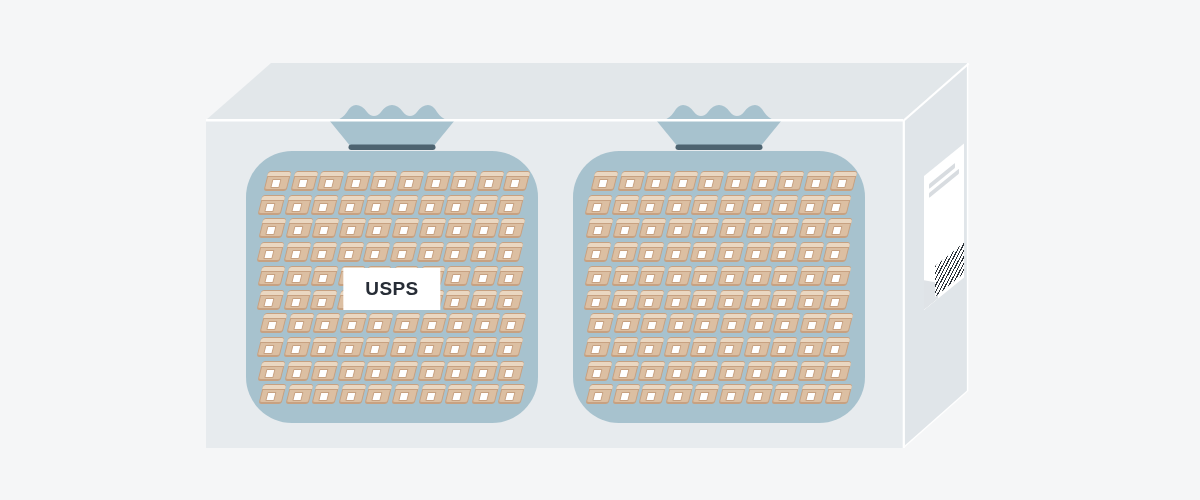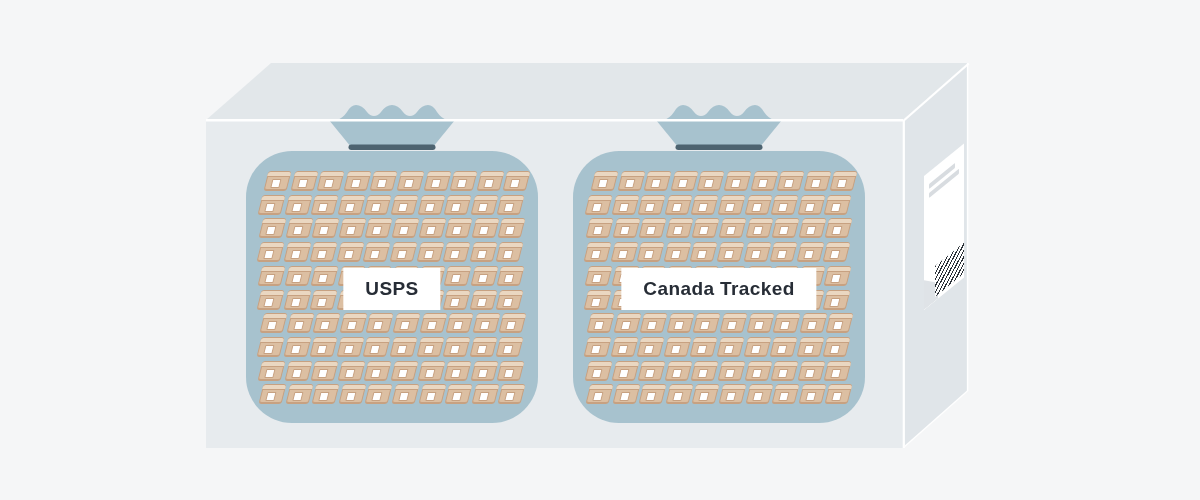--- a/index.html
+++ b/index.html
@@ -282,23 +282,20 @@
         <div class="parcel" style="left: 41.6px; top: 233.3px;"></div>
         <div class="parcel" style="left: 68.2px; top: 233.3px;"></div>
         <div class="parcel" style="left: 94.8px; top: 233.3px;"></div>
         <div class="parcel" style="left: 121.4px; top: 233.3px;"></div>
         <div class="parcel" style="left: 148px; top: 233.3px;"></div>
         <div class="parcel" style="left: 174.6px; top: 233.3px;"></div>
         <div class="parcel" style="left: 201.2px; top: 233.3px;"></div>
         <div class="parcel" style="left: 227.8px; top: 233.3px;"></div>
         <div class="parcel" style="left: 254.4px; top: 233.3px;"></div>
       </div>
-    <div class="bag-plate">
-      <span>Canada Tracked</span>
-    </div>
   </div>
 
   <div class="ship-label">
     <div class="label-fold"></div>
     <div class="addr addr-1"></div>
     <div class="addr addr-2"></div>
     <div class="barcode"></div>
   </div>
 
 </div>

